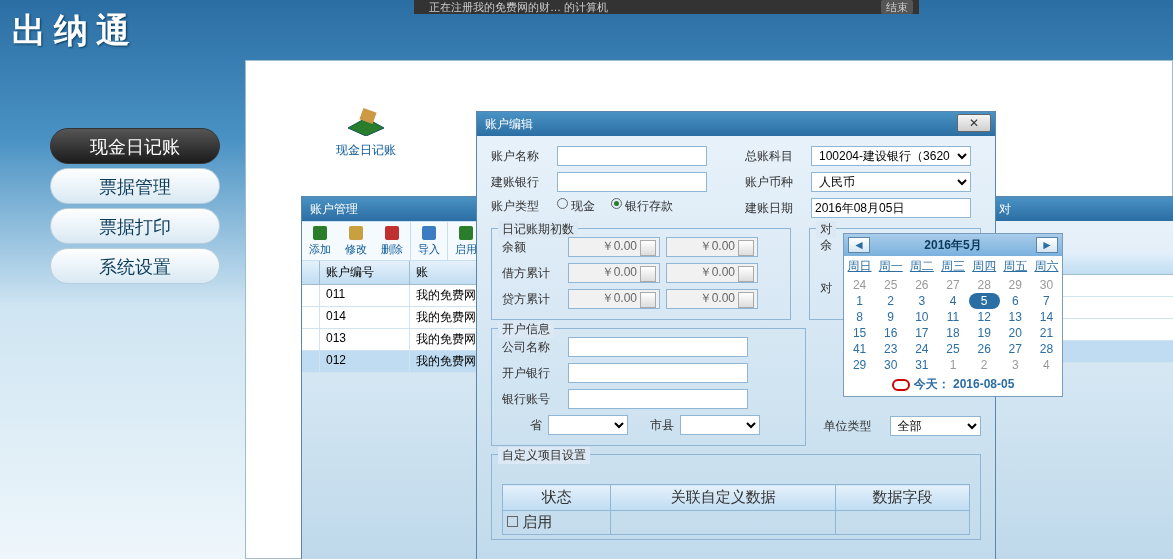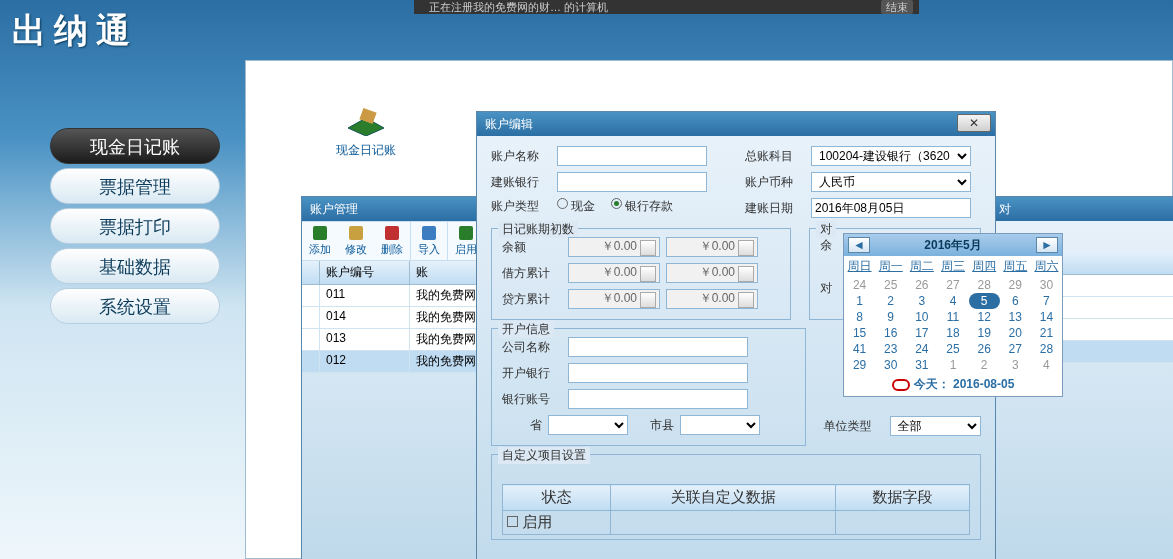--- a/index.html
+++ b/index.html
@@ -75,21 +75,20 @@
   <span>正在注册我的免费网的财… 的计算机</span>
   <span class="end">结束</span>
 </div>
 
 <div class="app-title">出纳通</div>
 
 <div class="nav" id="nav">
     <div class="nav-item active">现金日记账</div>
     <div class="nav-item">票据管理</div>
     <div class="nav-item">票据打印</div>
-    <div class="nav-item">基础数据</div>
     <div class="nav-item">系统设置</div>
   </div>
 
 <div class="workspace">
   <div class="desk-icon">
     <svg width="40" height="30">
         <polygon points="2,22 20,12 38,22 20,30" fill="#2a7d2a"></polygon>
         <polygon points="2,22 20,12 38,22 20,30" fill="none" stroke="#155"></polygon>
         <rect x="15" y="4" width="14" height="12" fill="#c94" transform="rotate(20 22 10)"></rect>
       </svg>

